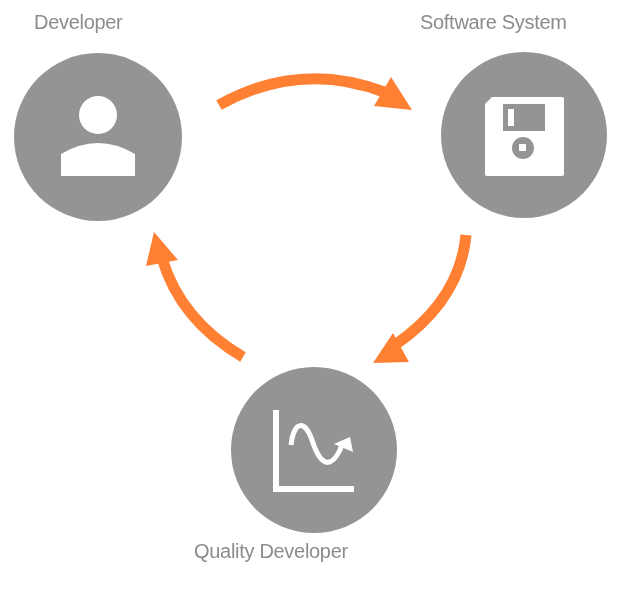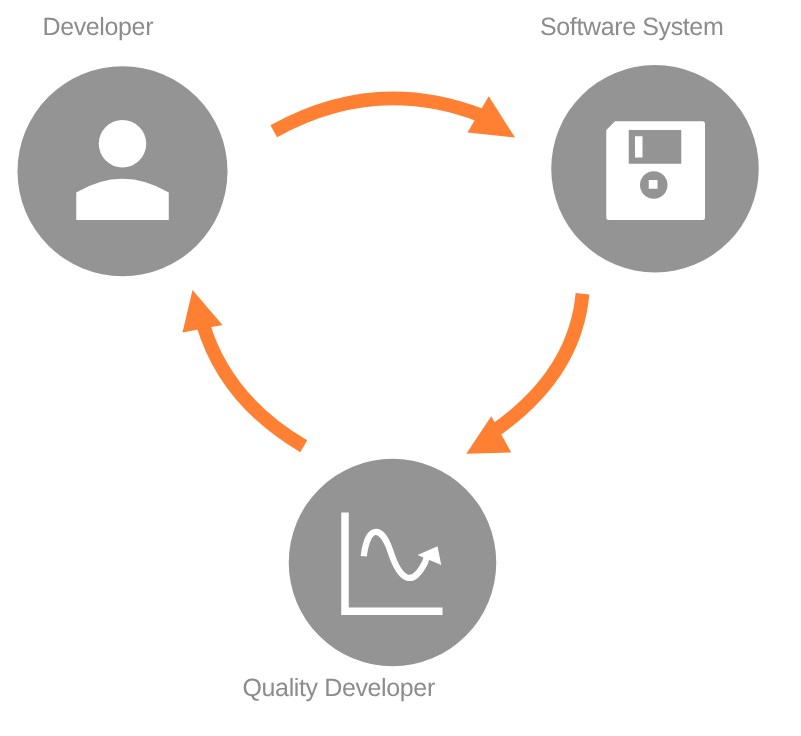--- a/index.html
+++ b/index.html
@@ -52,14 +52,14 @@
     <circle cx="314" cy="450" r="83" fill="#949494"></circle>
     <g>
       <path d="M276,410 L276,489 L354,489" fill="none" stroke="#ffffff" stroke-width="6"></path>
       <path d="M291,445 C294,420 305,420 312,440 C320,465 330,470 340,450 L342,444" fill="none" stroke="#ffffff" stroke-width="5"></path>
       <polygon points="334,444 350,437 353,452" fill="#ffffff"></polygon>
     </g>
   </g>
 </svg>
 
 <div class="label" style="left:34px; top:12px;">Developer</div>
-<div class="label" style="left:432px; top:12px;">Software System</div>
+<div class="label" style="left:420px; top:12px;">Software System</div>
 <div class="label" style="left:194px; top:541px;">Quality Developer</div>
 
 </body></html>

